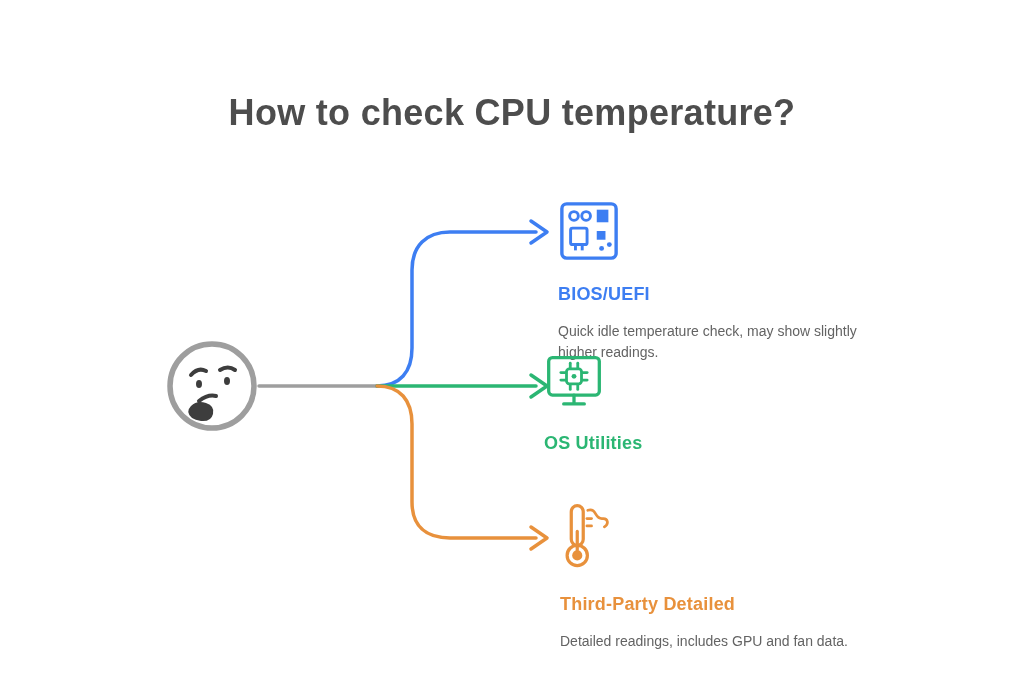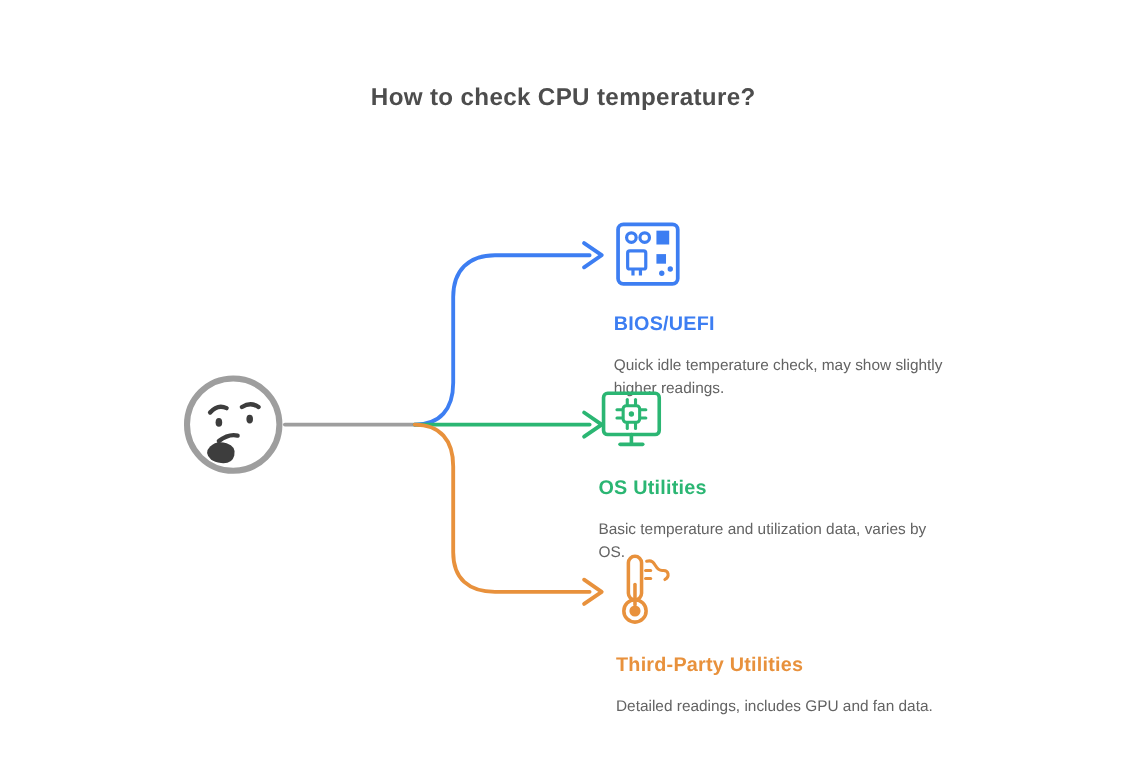--- a/index.html
+++ b/index.html
@@ -8,26 +8,26 @@
   .canvas {
     position: relative;
     width: 1024px;
     height: 695px;
     background: #ffffff;
     overflow: hidden;
   }
 
   .title {
     position: absolute;
-    top: 75px;
+    top: 92px;
     left: 0;
     width: 100%;
     margin: 0;
     text-align: center;
-    font-size: 22px;
+    font-size: 36px;
     font-weight: 700;
     letter-spacing: 0.3px;
   }
 
   .connectors {
     position: absolute;
     inset: 0;
     width: 1024px;
     height: 695px;
     pointer-events: none;
@@ -155,37 +155,36 @@
           <line x1="36" y1="36" x2="36" y2="41"></line>
           <line x1="18" y1="23" x2="23" y2="23"></line>
           <line x1="18" y1="31" x2="23" y2="31"></line>
           <line x1="41" y1="23" x2="46" y2="23"></line>
           <line x1="41" y1="31" x2="46" y2="31"></line>
         </g>
       </svg>
     </div>
     <div class="item-text">
       <h2 class="item-title" style="color: rgb(43, 182, 115);">OS Utilities</h2>
-      <p class="item-desc" style="color: rgb(99, 99, 99);">Basic temperature and utilization data, varies by OS.</p>
     </div>
   </section>
 
   <section class="item item-thermo">
     <div class="item-icon" style="color: rgb(232, 145, 60);">
       <svg viewBox="0 0 56 76" width="52" height="70">
         <rect x="12" y="4" width="13" height="43" rx="6.5" fill="none" stroke="currentColor" stroke-width="3.5"></rect>
         <circle cx="18.5" cy="58" r="11" fill="none" stroke="currentColor" stroke-width="3.5"></circle>
         <circle cx="18.5" cy="58" r="5.5" fill="currentColor"></circle>
         <line x1="18.5" y1="52" x2="18.5" y2="32" stroke="currentColor" stroke-width="3.5" stroke-linecap="round"></line>
         <g stroke="currentColor" stroke-width="3" stroke-linecap="round" fill="none">
           <line x1="29" y1="18" x2="34" y2="18"></line>
           <line x1="29" y1="26" x2="34" y2="26"></line>
           <path d="M30,9 C40,6 37,19 46,18 C52,17.5 53,24 48,27"></path>
         </g>
       </svg>
     </div>
     <div class="item-text">
-      <h2 class="item-title" style="color: rgb(232, 145, 60);">Third-Party Utilities</h2>
+      <h2 class="item-title" style="color: rgb(232, 145, 60);">Third-Party Detailed</h2>
       <p class="item-desc" style="color: rgb(99, 99, 99);">Detailed readings, includes GPU and fan data.</p>
     </div>
   </section>
 
 </div>
 
 </body></html>

